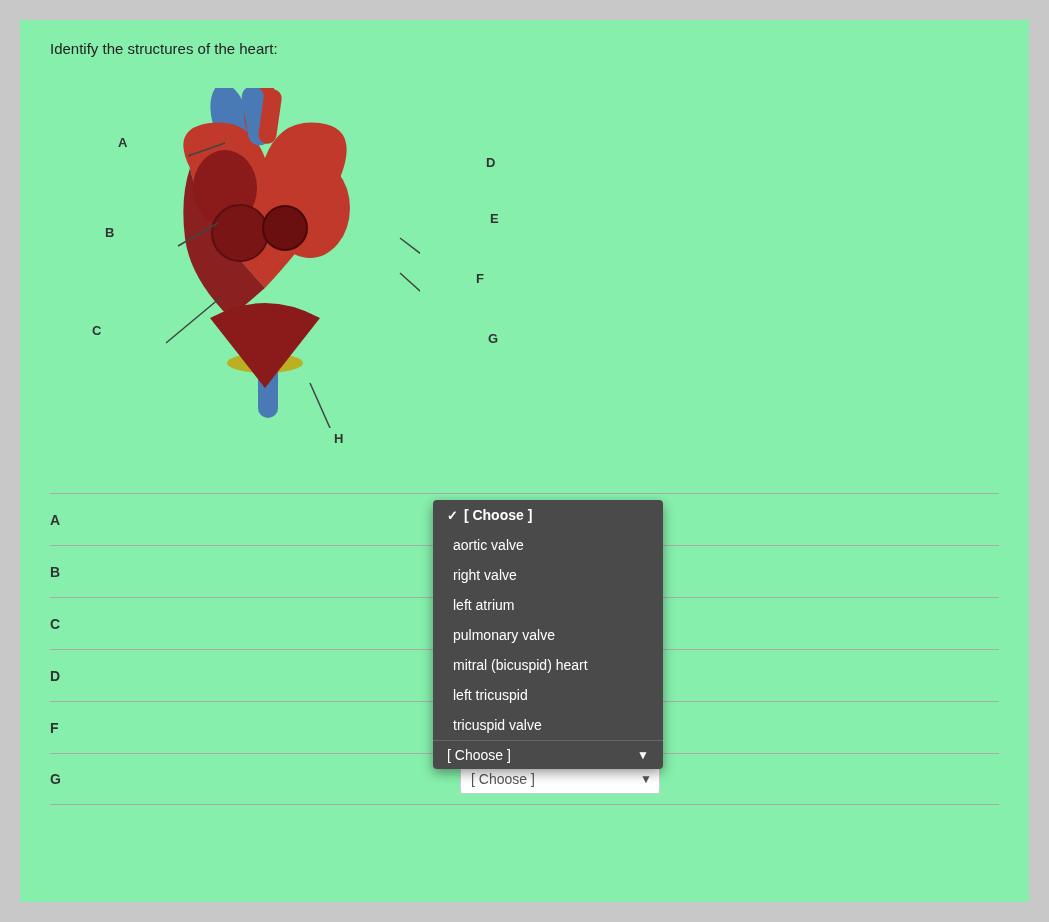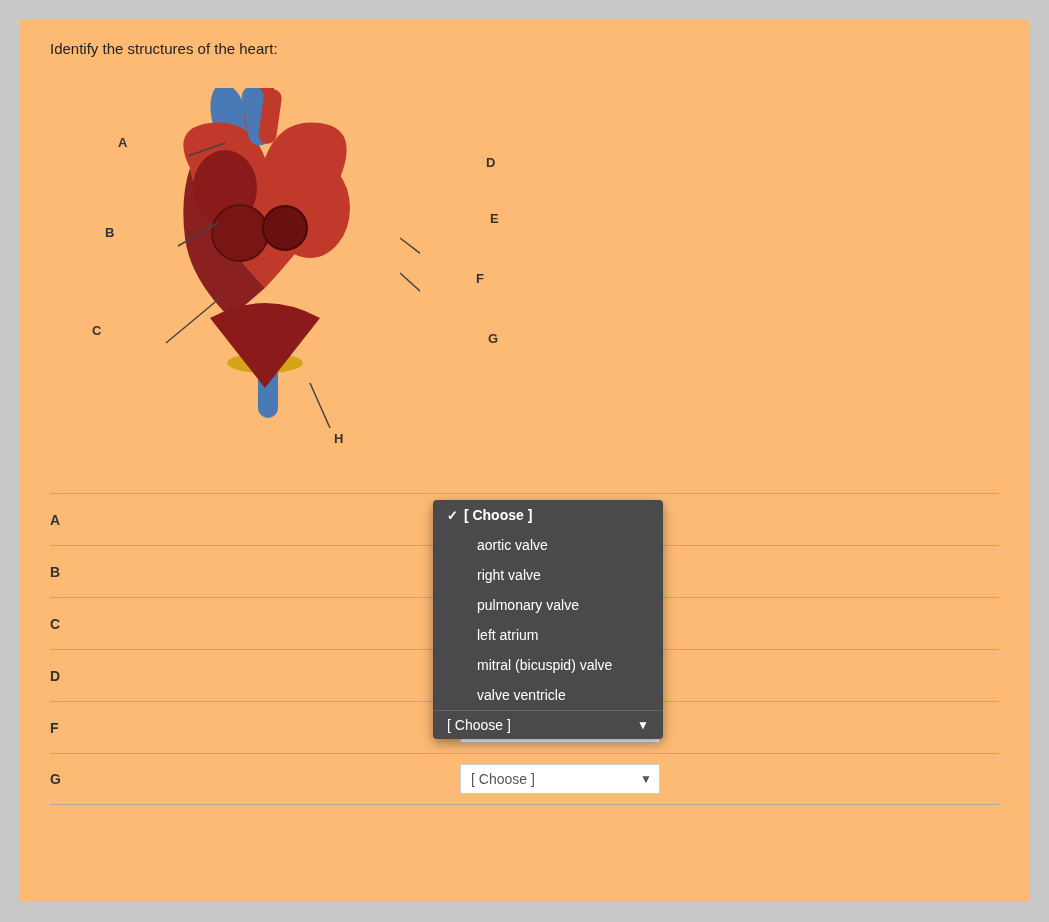--- a/index.html
+++ b/index.html
@@ -6,21 +6,21 @@
     body {
       font-family: Arial, sans-serif;
       background: #c8c8c8;
       min-height: 922px;
       display: flex;
       align-items: flex-start;
       justify-content: center;
       padding: 20px;
     }
     .page-container {
-      background: #fdba74;
+      background: #86efac;
       width: 1009px;
       min-height: 882px;
       padding: 20px 30px;
       position: relative;
     }
     .question-title {
       font-size: 15px;
       color: #222;
       margin-bottom: 16px;
       font-weight: normal;
@@ -94,21 +94,21 @@
       gap: 6px;
     }
     .dropdown-item.selected {
       font-weight: bold;
     }
     .dropdown-item.checkmark::before {
       content: '✓';
       font-size: 13px;
     }
     .dropdown-item.no-check {
-      padding-left: 44px;
+      padding-left: 20px;
     }
     
     .diagram-wrapper {
       position: relative;
       margin-bottom: 20px;
       height: 400px;
     }
     .heart-svg-wrap {
       position: absolute;
       left: 60px;
@@ -289,24 +289,25 @@
         <span class="select-arrow">▼</span>
       </div>
     </div>
 
   </div>
 
   <div class="dropdown-overlay">
     <div class="dropdown-item checkmark selected">[ Choose ]</div>
     <div class="dropdown-item no-check">aortic valve</div>
     <div class="dropdown-item no-check">right valve</div>
+    <div class="dropdown-item no-check">left atrium</div>
     <div class="dropdown-item no-check">pulmonary valve</div>
-    <div class="dropdown-item no-check">left atrium</div>
-    <div class="dropdown-item no-check">mitral (bicuspid) valve</div>
-    <div class="dropdown-item no-check">valve ventricle</div>
+    <div class="dropdown-item no-check">mitral (bicuspid) heart</div>
+    <div class="dropdown-item no-check">left tricuspid</div>
+    <div class="dropdown-item no-check">tricuspid valve</div>
 
     <div style="border-top: 1px solid #666; padding: 6px 14px; display:flex; justify-content:space-between; align-items:center; font-size:14px; color:#fff;">
       <span>[ Choose ]</span>
       <span style="font-size:12px;">▼</span>
     </div>
   </div>
 
 </div>
 
 </body></html>

